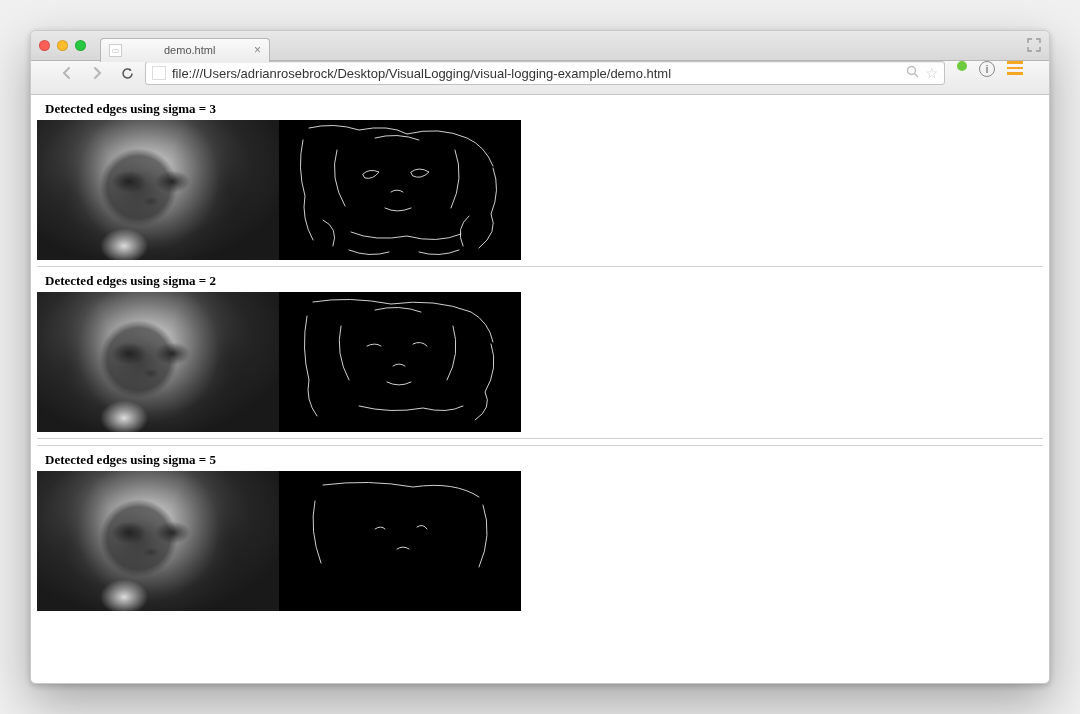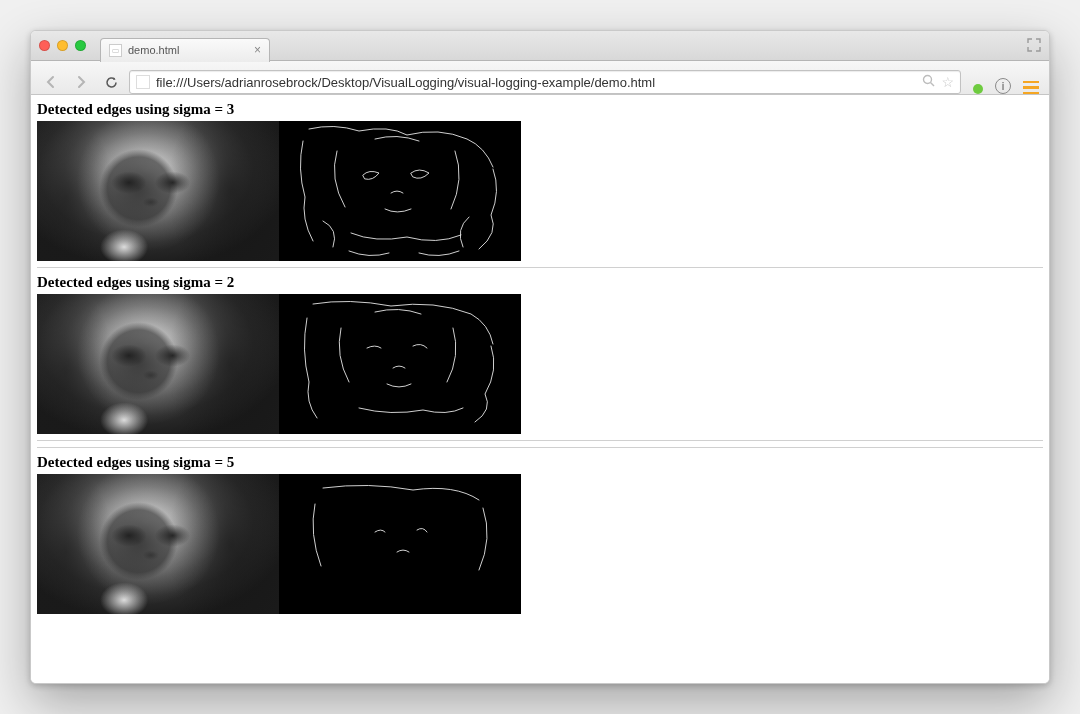--- a/index.html
+++ b/index.html
@@ -69,42 +69,42 @@
     top: 4px;
   }
   .tab .favicon {
     width: 13px; height: 13px;
     border: 1px solid #ccc;
     background: #fff;
     margin-right: 6px;
     display:flex;align-items:center;justify-content:center;
     font-size:8px;color:#bbb;
   }
-  .tab .tab-title { flex: 1; }
+  .tab .tab-title { flex: 1; margin-left: 36px; }
   .tab .tab-close {
     font-size: 12px;
     color: #888;
     cursor: pointer;
     font-family: Arial, sans-serif;
   }
   .fullscreen-toggle {
     position: absolute;
     right: 8px; top: 7px;
     width: 14px; height: 14px;
     color: #888;
   }
 
   
   .toolbar {
     height: 34px;
     background: linear-gradient(#f7f7f7, #e9e9e9);
     border-bottom: 1px solid #c5c5c5;
     display: flex;
-    align-items: flex-end;
-    padding: 0 8px;
+    align-items: flex-start;
+    padding: 0 24px;
     gap: 6px;
   }
   .nav-btn {
     width: 24px; height: 24px;
     display: flex; align-items: center; justify-content: center;
     color: #a5a5a5;
     font-size: 16px;
     cursor: default;
   }
   .reload-btn { color: #5a5a5a; cursor:pointer; font-size:15px;}
@@ -155,24 +155,25 @@
     overflow-x: hidden;
   }
   .page-body {
     padding: 4px 6px;
     font-family: "Times New Roman", serif;
   }
   .log-entry {
     margin-bottom: 2px;
   }
   .log-title {
-    font-size: 15px;
+    font-size: 13px;
     font-weight: bold;
     color: #000;
     padding: 2px 0 3px 0;
+    margin-left: 8px;
   }
   .log-images {
     display: flex;
     gap: 0;
   }
   .log-images .img-placeholder {
     width: 242px;
     height: 140px;
     position: relative;
     overflow: hidden;

